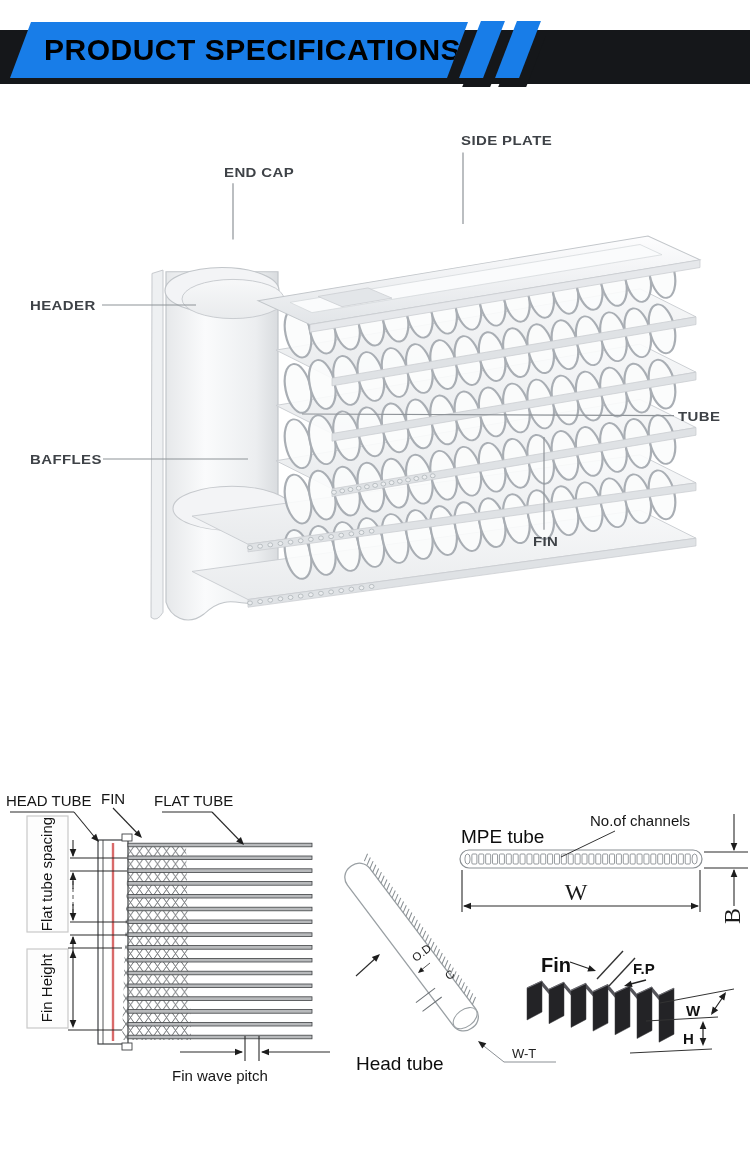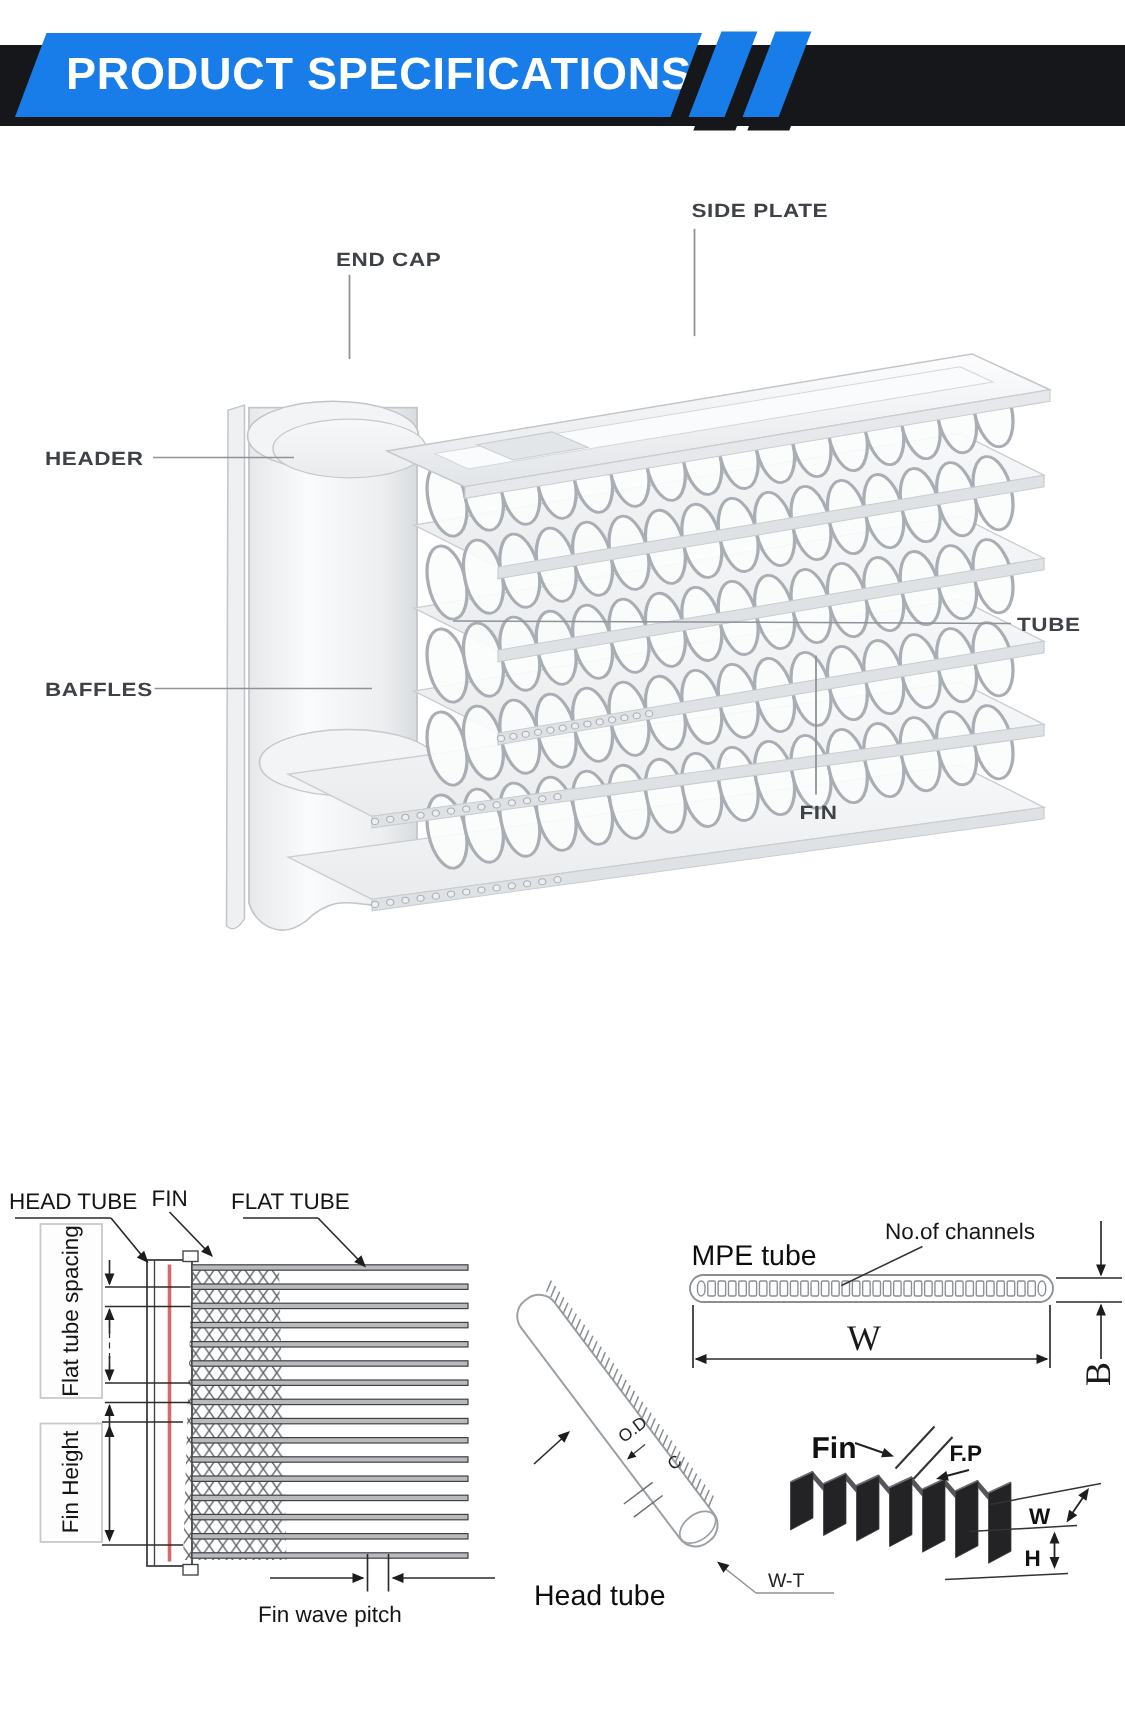--- a/index.html
+++ b/index.html
@@ -6,21 +6,21 @@
   #page{position:relative;width:750px;height:1152px;background:#ffffff;overflow:hidden;
         font-family:"Liberation Sans",sans-serif;}
   
   #top-bar{position:absolute;left:0;top:30px;width:750px;height:54px;}
   .slash-shadow{position:absolute;top:36px;height:51px;}
   .slash{position:absolute;top:21px;height:57px;transform:skewX(-21deg);}
   #banner{position:absolute;left:10px;top:22px;width:458px;height:56px;
           clip-path:polygon(21px 0,458px 0,437px 56px,0 56px);
           display:flex;align-items:center;}
   #banner h1{margin:0;padding:0 0 0 34px;font-size:30px;font-weight:700;
-             letter-spacing:.5px;color:#ffffff;white-space:nowrap;}
+             letter-spacing:.5px;color:#000000;white-space:nowrap;}
   
   svg{position:absolute;left:0;}
   text{font-family:"Liberation Sans",sans-serif;}
   .hlabel{font-size:15px;font-weight:700;fill:#3e4247;letter-spacing:.4px;}
   .dlabel{font-size:15px;font-weight:400;fill:#151515;}
   .dtitle{font-size:19px;font-weight:400;fill:#0d0d0d;}
   .serifL{font-family:"Liberation Serif",serif;font-size:24px;fill:#1a1a1a;}
   .tiny{font-size:11.5px;fill:#222;}
   .s13{font-size:13px;fill:#222;}
   .b20{font-size:20px;font-weight:700;fill:#111;}

